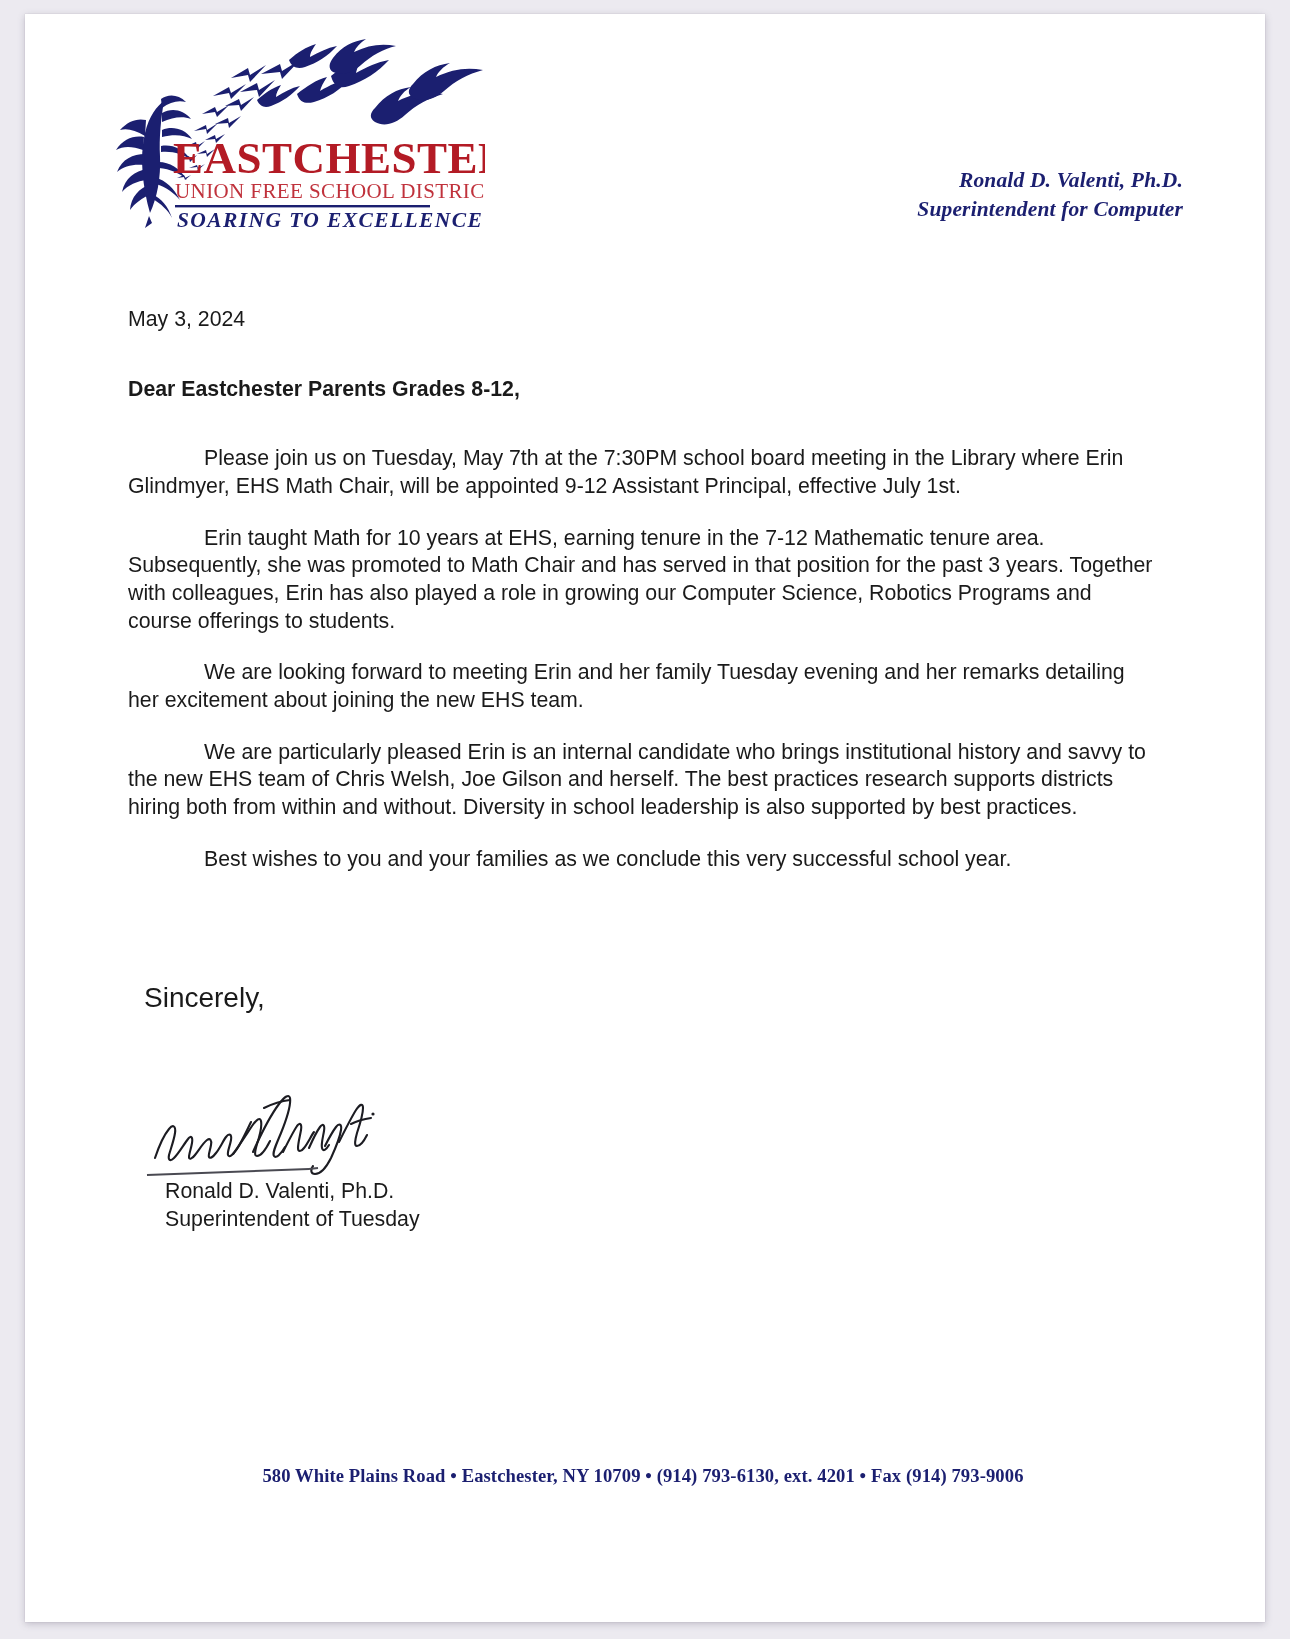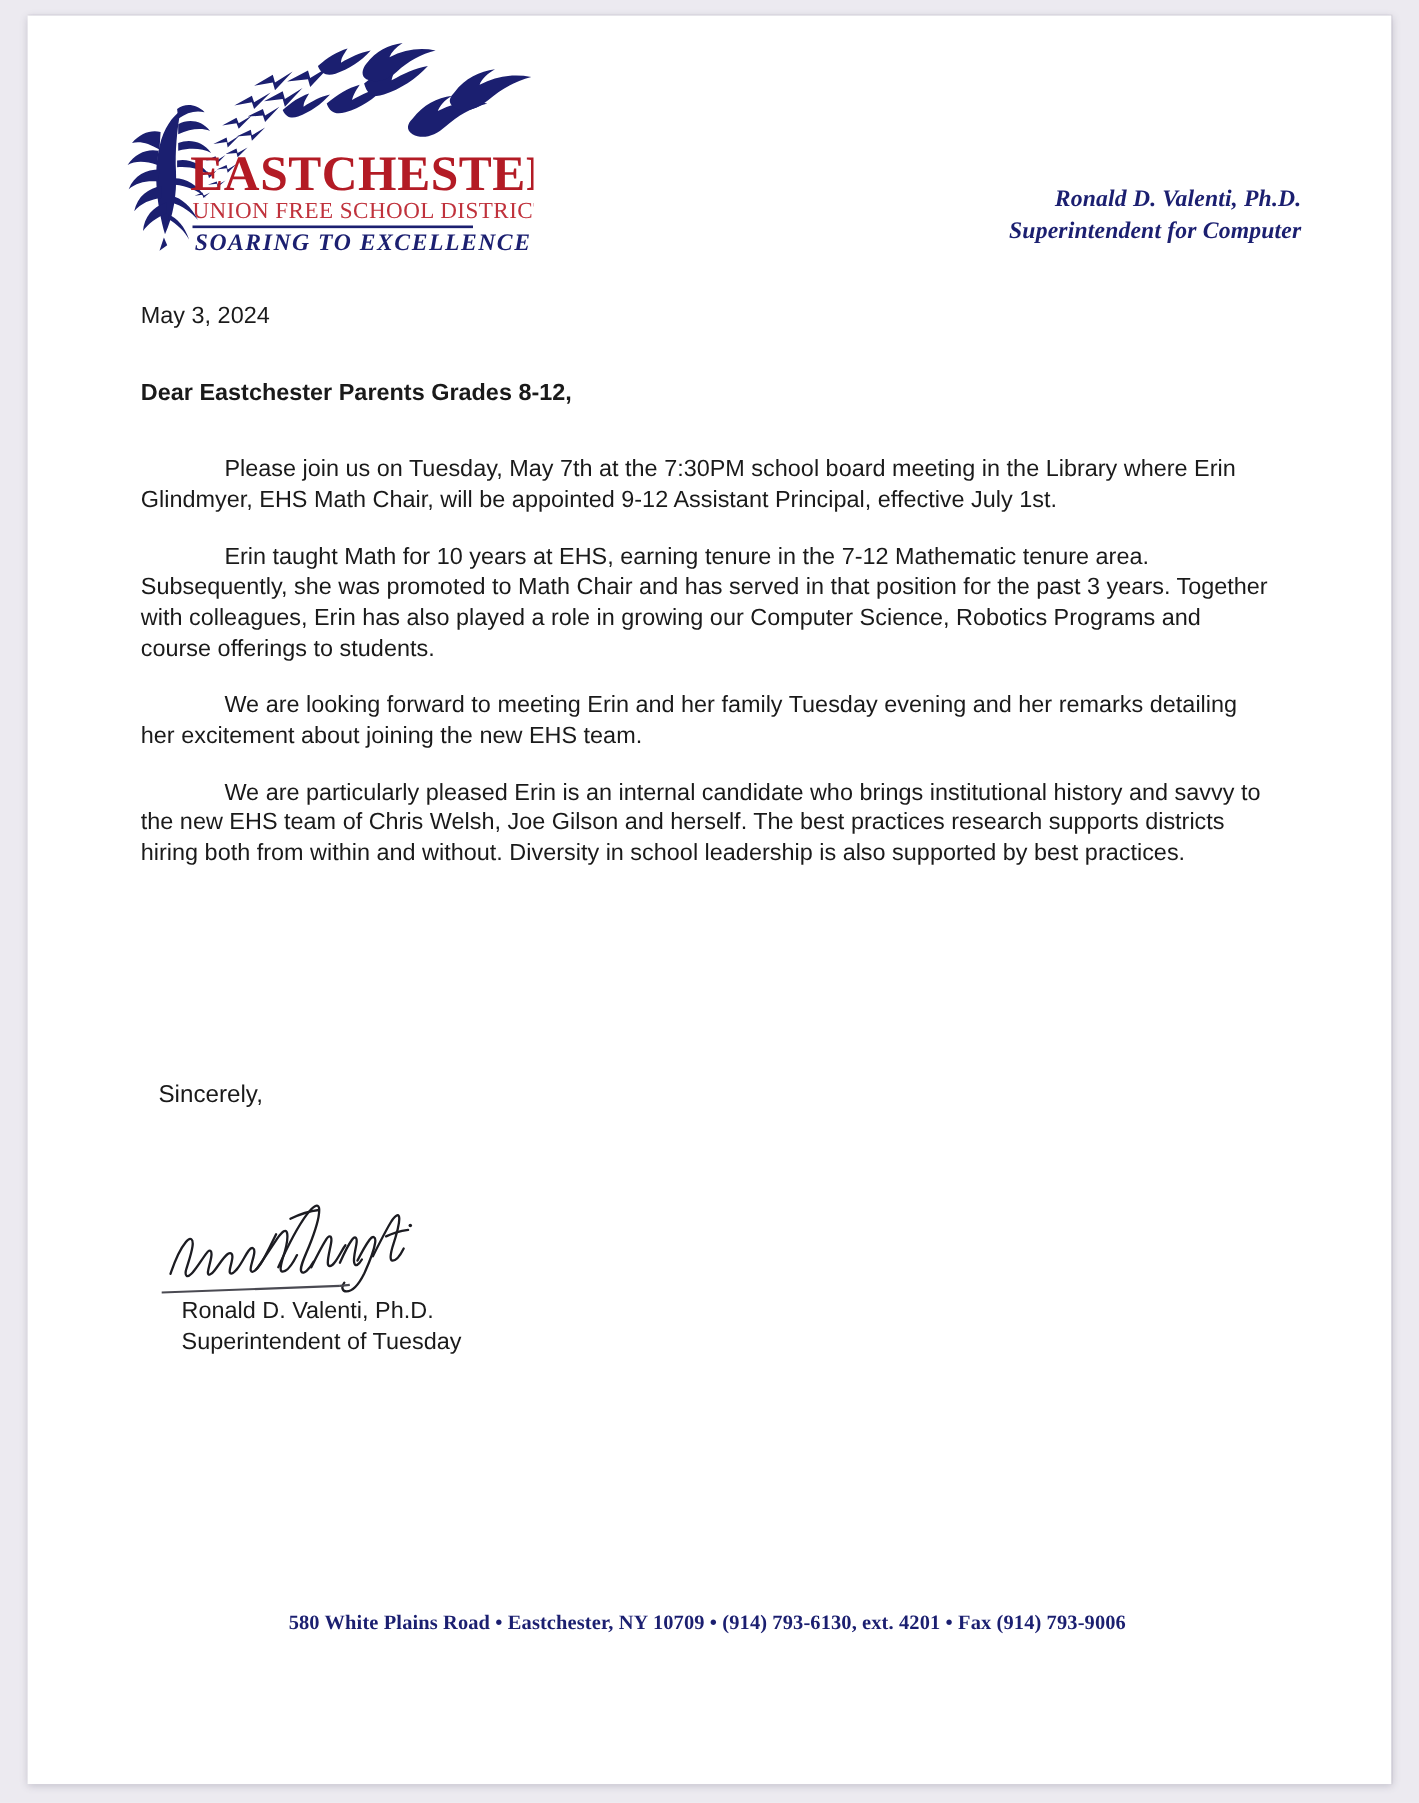--- a/index.html
+++ b/index.html
@@ -54,21 +54,21 @@
     font-style: italic;
     font-size: 21.5px;
     line-height: 1.33;
     letter-spacing: 0.15px;
   }
 
   
   .letter-body {
     position: absolute;
     left: 103px;
-    top: 260px;
+    top: 292px;
     width: 1030px;
     color: #1a1a1a;
     font-size: 21.3px;
     line-height: 1.30;
   }
   .date-line {
     margin: 0 0 42px 0;
   }
   .salutation {
     margin: 0 0 42px 0;
@@ -79,21 +79,21 @@
     text-indent: 76px;
     text-align: left;
   }
   .para:last-child { margin-bottom: 0; }
 
   
   .closing {
     position: absolute;
     left: 119px;
     top: 968px;
-    font-size: 22px;
+    font-size: 28px;
     color: #1a1a1a;
   }
   .signature-block {
     position: absolute;
     left: 108px;
     top: 1020px;
     width: 300px;
     height: 160px;
   }
   .signature-svg { display: block; }
@@ -194,20 +194,21 @@
     </div>
   </div>
 
   <div class="letter-body">
     <p class="date-line">May 3, 2024</p>
     <p class="salutation">Dear Eastchester Parents Grades 8-12,</p>
     <p class="para">Please join us on Tuesday, May 7th at the 7:30PM school board meeting in the Library where Erin Glindmyer, EHS Math Chair, will be appointed 9-12 Assistant Principal, effective July 1st.</p>
     <p class="para">Erin taught Math for 10 years at EHS, earning tenure in the 7-12 Mathematic tenure area. Subsequently, she was promoted to Math Chair and has served in that position for the past 3 years. Together with colleagues, Erin has also played a role in growing our Computer Science, Robotics Programs and course offerings to students.</p>
     <p class="para">We are looking forward to meeting Erin and her family Tuesday evening and her remarks detailing her excitement about joining the new EHS team.</p>
     <p class="para">We are particularly pleased Erin is an internal candidate who brings institutional history and savvy to the new EHS team of Chris Welsh, Joe Gilson and herself. The best practices research supports districts hiring both from within and without. Diversity in school leadership is also supported by best practices.</p>
+    <p class="para">Best wishes to you and your families as we conclude this very successful school year.</p>
   </div>
 
   <div class="closing">Sincerely,</div>
 
   <div class="signature-block">
     <svg class="signature-svg" width="300" height="160" viewBox="0 0 300 160">
       <g fill="none" stroke="#1c1c22" stroke-width="2.1" stroke-linecap="round" stroke-linejoin="round">
         <path d="M22 124 C26 112 31 101 36 95 C40 90 43 92 42 99 C41 106 38 114 36 121
                  C35 126 37 128 41 124 C46 119 51 110 55 105 C58 101 60 103 59 109
                  C58 115 56 120 56 123 C56 126 59 125 62 121 C66 116 70 109 74 106

